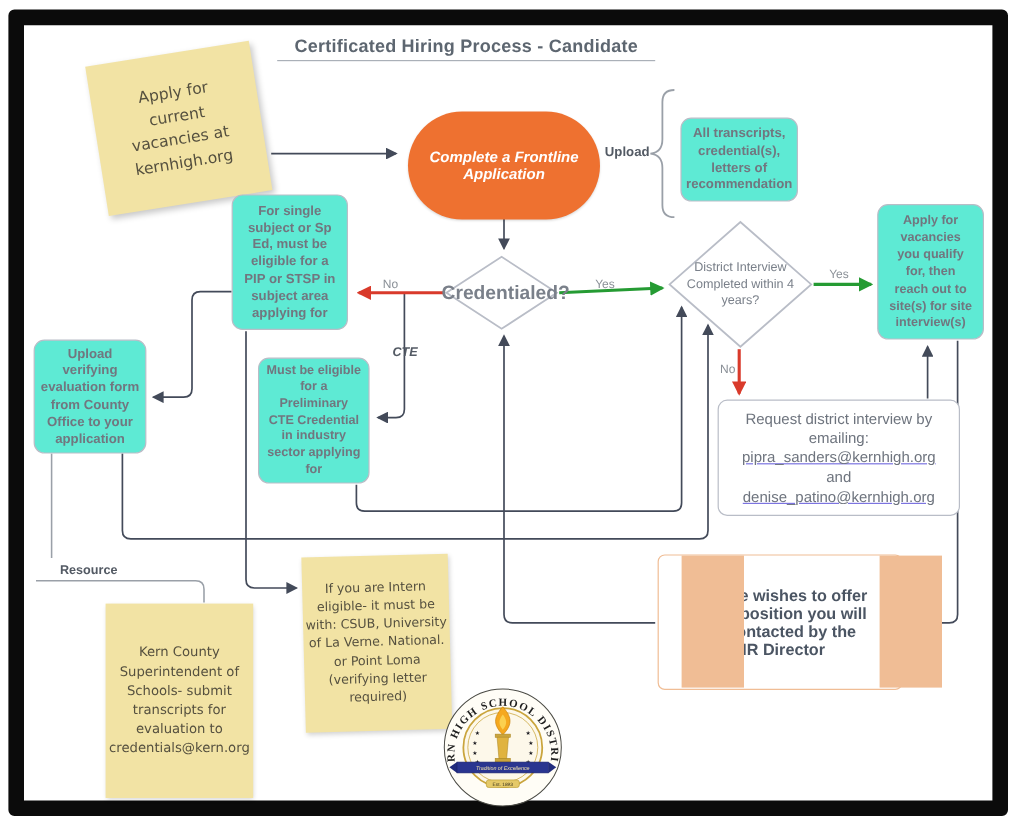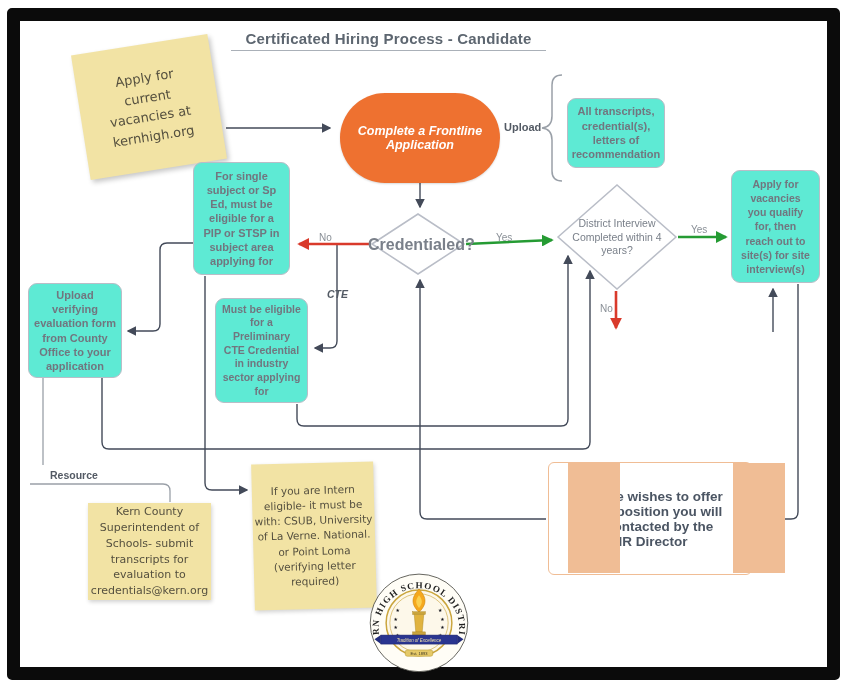--- a/index.html
+++ b/index.html
@@ -157,37 +157,44 @@
 application</div>
 
   <div class="node pre" style="left:731px;top:170px;width:89px;height:113px;font-size:10.5px;line-height:1.35;">Apply for
 vacancies
 you qualify
 for, then
 reach out to
 site(s) for site
 interview(s)</div>
 
+  <div class="request-box">
+    <span class="pre">Request district interview by
+emailing:</span>
+    <a>pipra_sanders@kernhigh.org</a>
+    <span>and</span>
+    <a>denise_patino@kernhigh.org</a>
+  </div>
 
   <div class="site-box pre">If a site wishes to offer
 you a position you will
 be contacted by the
 HR Director</div>
   <div class="site-box vline" style="left:568px;top:463px;height:110px;width:1.5px;border:none;border-radius:0;background:#f0bd95;"></div>
   <div class="site-box vline" style="left:733px;top:463px;height:110px;width:1.5px;border:none;border-radius:0;background:#f0bd95;"></div>
 
   <div class="sticky pre" style="left:253px;top:463px;width:122px;height:146px;transform:rotate(-1.5deg);font-size:10.5px;line-height:1.45;box-shadow:1px 2px 4px rgba(0,0,0,.18);">If you are Intern
 eligible- it must be
 with: CSUB, University
 of La Verne. National.
 or Point Loma
 (verifying letter
 required)</div>
 
-  <div class="sticky pre" style="left:88px;top:503px;width:123px;height:97px;font-size:11px;line-height:1.45;box-shadow:1px 2px 4px rgba(0,0,0,.18);">Kern County
+  <div class="sticky pre" style="left:88px;top:503px;width:123px;height:162px;font-size:11px;line-height:1.45;box-shadow:1px 2px 4px rgba(0,0,0,.18);">Kern County
 Superintendent of
 Schools- submit
 transcripts for
 evaluation to
 credentials@kern.org</div>
 
   <div style="position:absolute;left:366px;top:572px;width:106px;height:106px;">
     <svg width="106" height="106" viewBox="0 0 100 100">
       <circle cx="50" cy="48" r="46" fill="#fffdf6" stroke="#4a4a44" stroke-width="0.8"></circle>
       <path id="ringPath" d="M 13,62 A 38,38 0 1 1 87,62" fill="none"></path>

